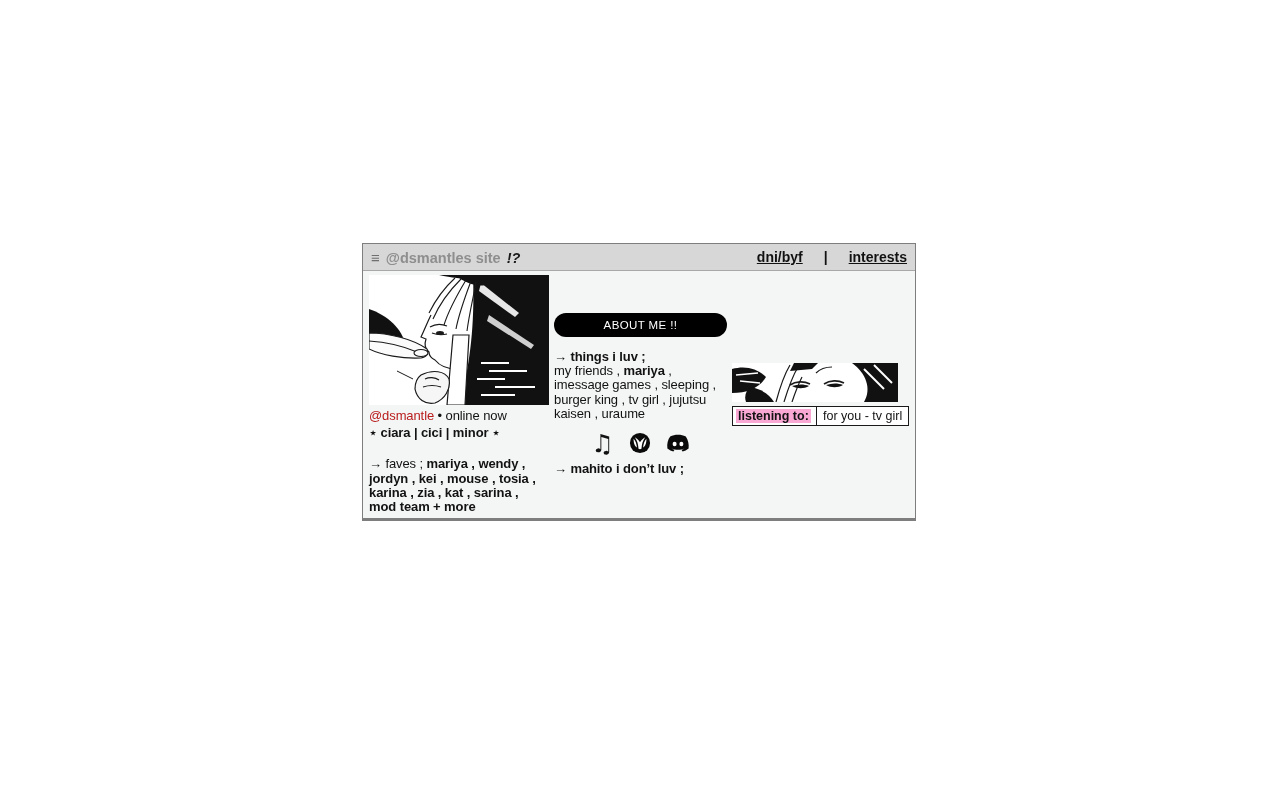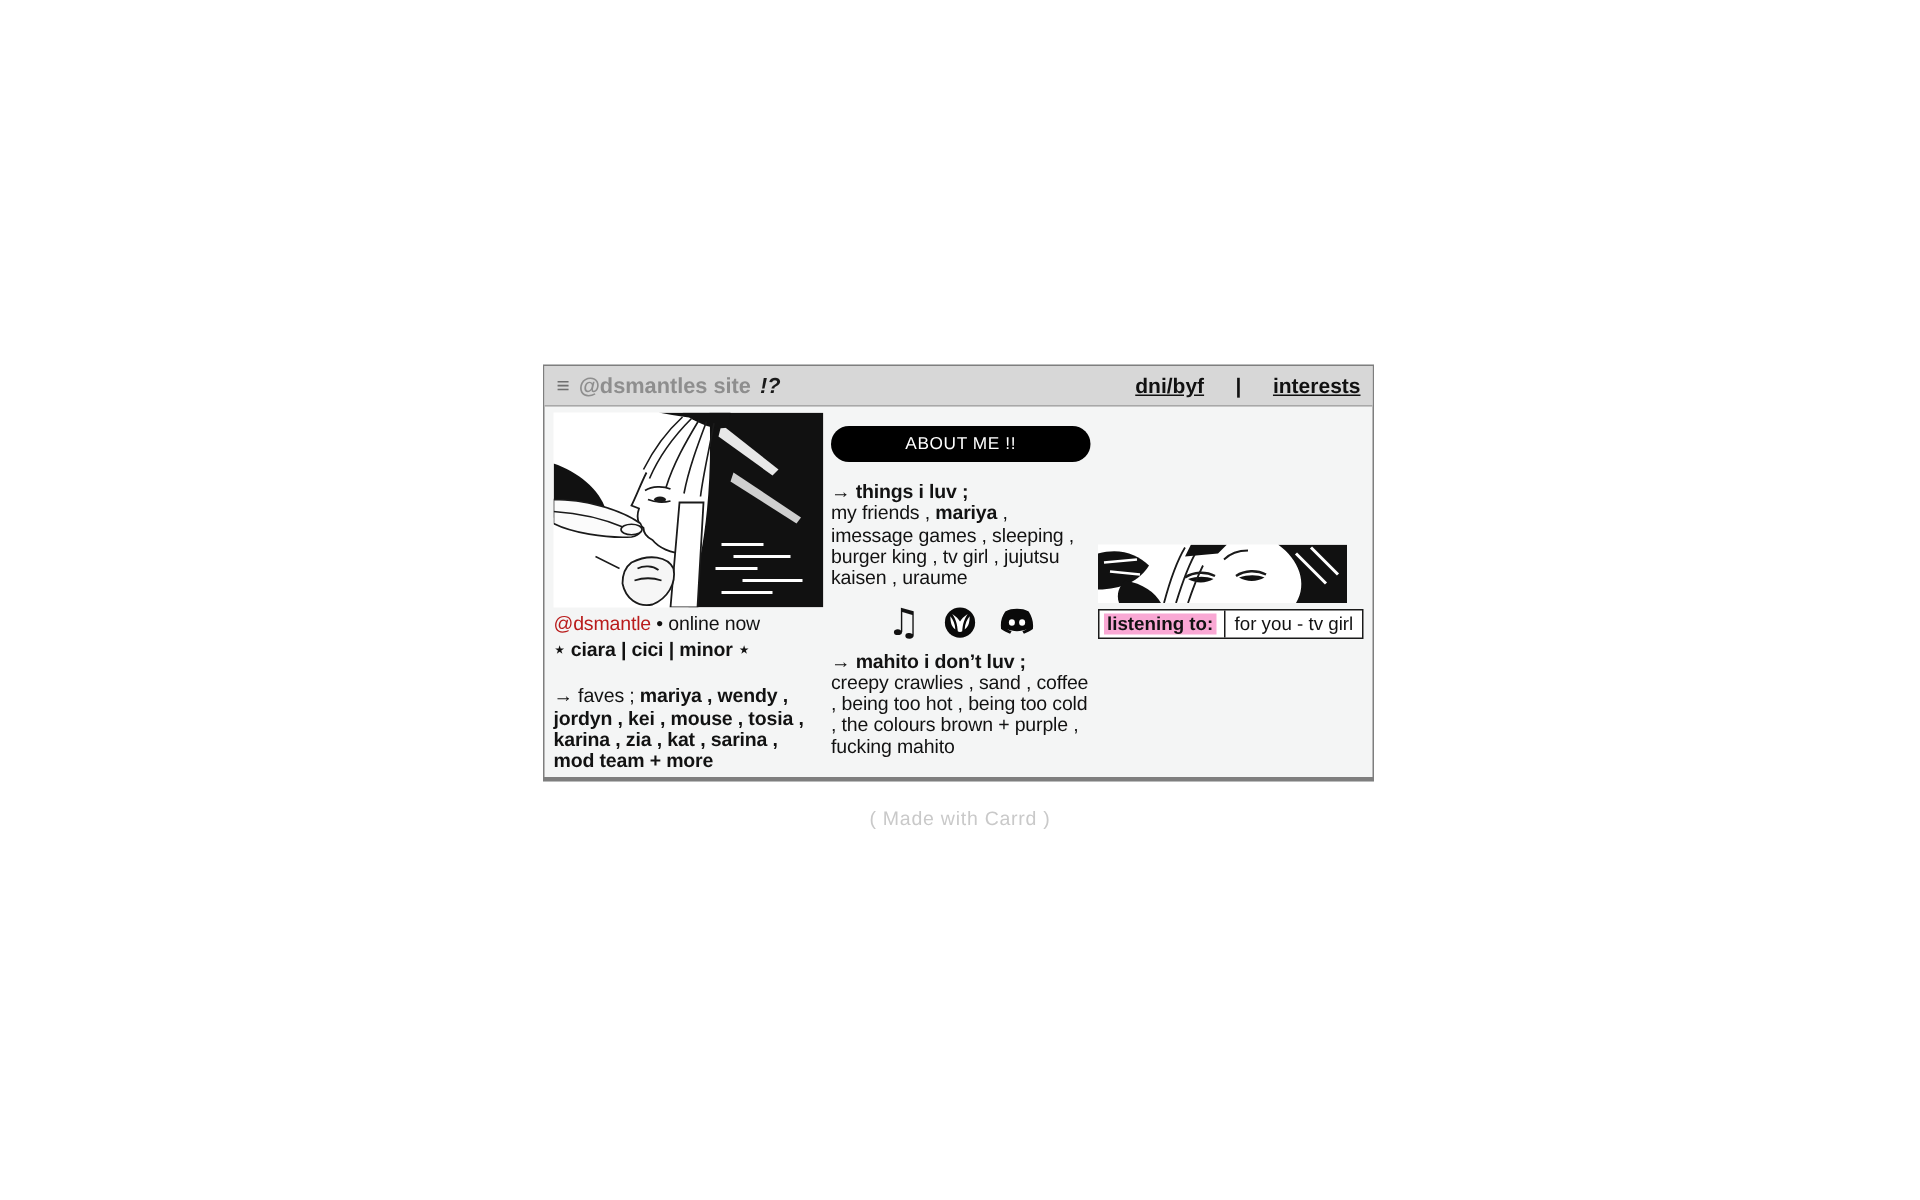--- a/index.html
+++ b/index.html
@@ -190,21 +190,20 @@
           </span>
           <span>
             <svg width="24" height="19" viewBox="0 0 24 19">
               <path d="M4.2,2.6 C6.6,1.2 9,0.8 12,0.8 C15,0.8 17.4,1.2 19.8,2.6 C22.2,6.2 23.1,10.2 22.6,14.4 C20.6,15.9 18.6,16.9 16.6,17.5 L15.6,15.9 C16.7,15.5 17.7,15 18.6,14.4 C14.8,16.3 9.2,16.3 5.4,14.4 C6.3,15 7.3,15.5 8.4,15.9 L7.4,17.5 C5.4,16.9 3.4,15.9 1.4,14.4 C0.8,9.9 1.8,5.9 4.2,2.6 Z" fill="#0a0a0a"></path>
               <ellipse cx="8.6" cy="10" rx="2" ry="2.2" fill="#fff"></ellipse>
               <ellipse cx="15.4" cy="10" rx="2" ry="2.2" fill="#fff"></ellipse>
             </svg>
           </span>
         </div>
         <div class="txt dluv-h"><span>→ </span><span class="b">mahito i don’t luv ;</span></div>
-        <div class="txt"><span>creepy crawlies , sand , coffee , being too hot , being too cold , the colours brown + purple , fucking mahito</span></div>
       </div>
 
       <div class="col col-right">
         <div class="banner">
           <svg width="166" height="39" viewBox="0 0 166 39">
             <rect width="166" height="39" fill="#fff"></rect>
             <path d="M0,6 C14,2 26,6 34,14 C28,24 16,30 0,30 Z" fill="#111"></path>
             <path d="M18,24 C30,26 38,32 42,39 L14,39 C12,33 14,28 18,24 Z" fill="#111"></path>
             <g stroke="#fff" stroke-width="1.6">
                 <line x1="4" y1="12" x2="26" y2="10"></line>
@@ -236,14 +235,13 @@
           <div class="listen-label-cell">
             <span class="listen-label">listening to:</span>
           </div>
           <div class="listen-value">for you - tv girl</div>
         </div>
       </div>
 
     </div>
   </div>
 
-  <div class="footer">( Made with Carrd )</div>
 </div>
 
 </body></html>

